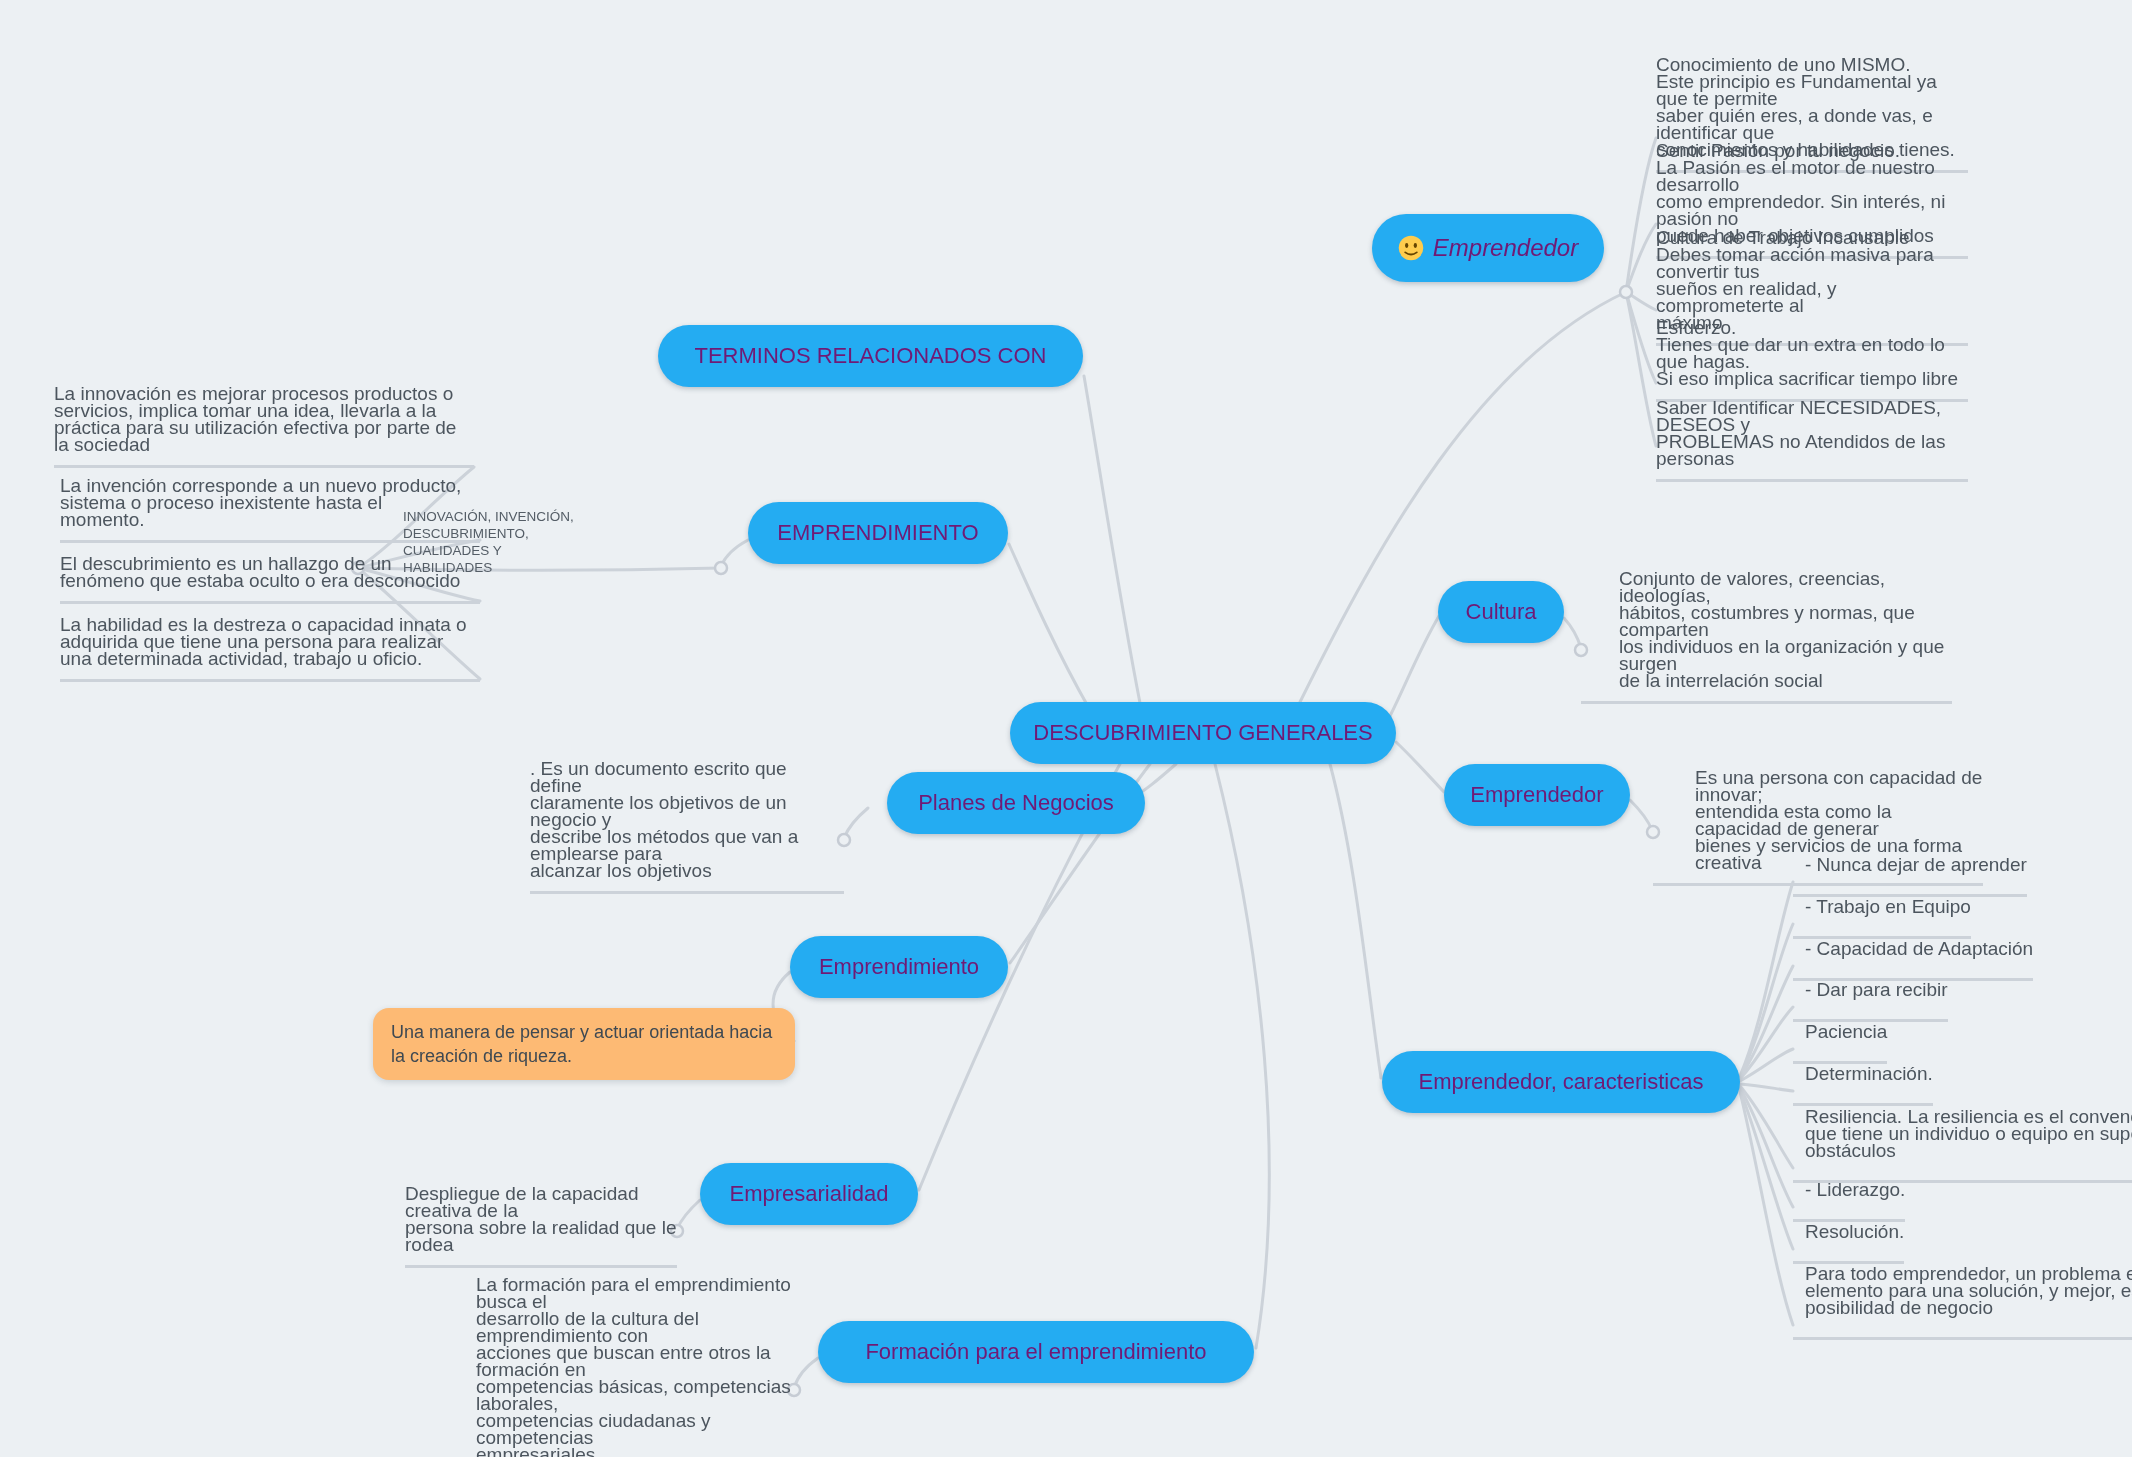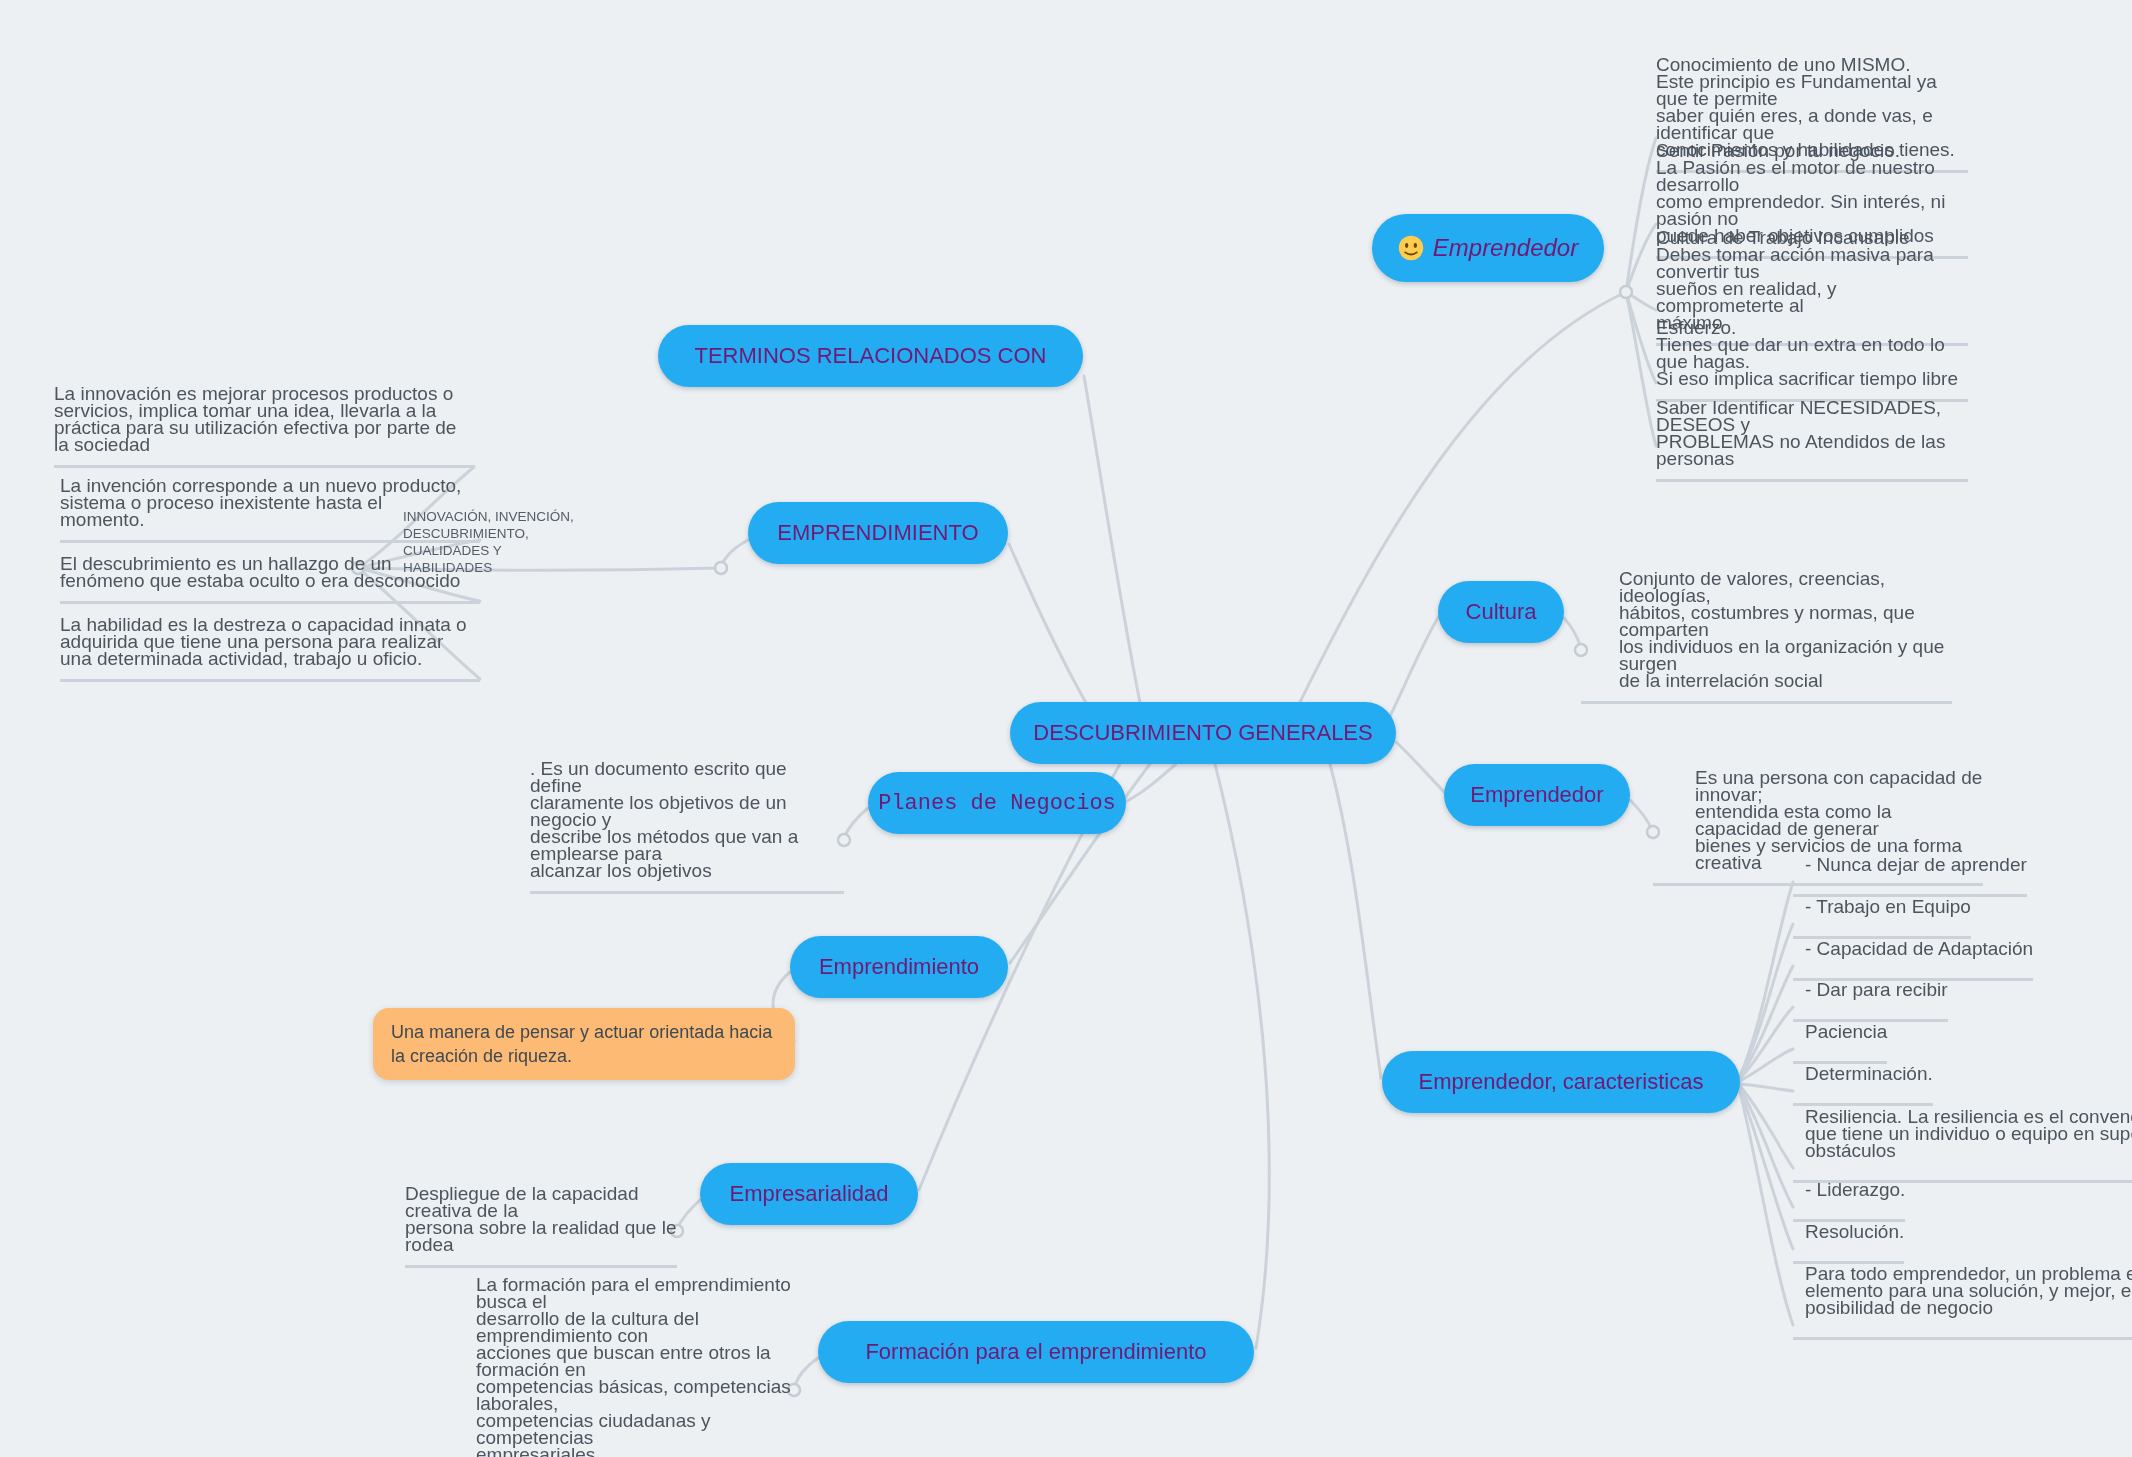--- a/index.html
+++ b/index.html
@@ -141,21 +141,21 @@
   </div>
 
   <div class="node" style="left:1438px; top:581px; width:126px;">
     <span class="node-label">Cultura</span>
   </div>
 
   <div class="node" style="left:1444px; top:764px; width:186px;">
     <span class="node-label">Emprendedor</span>
   </div>
 
-  <div class="node" style="left:868px; top:772px; width:258px;font-family:Liberation Mono, monospace;">
+  <div class="node" style="left:887px; top:772px; width:258px;">
     <span class="node-label">Planes de Negocios</span>
   </div>
 
   <div class="node" style="left:790px; top:936px; width:218px;">
     <span class="node-label">Emprendimiento</span>
   </div>
 
   <div class="node" style="left:1382px; top:1051px; width:358px;">
     <span class="node-label">Emprendedor, caracteristicas</span>
   </div>

